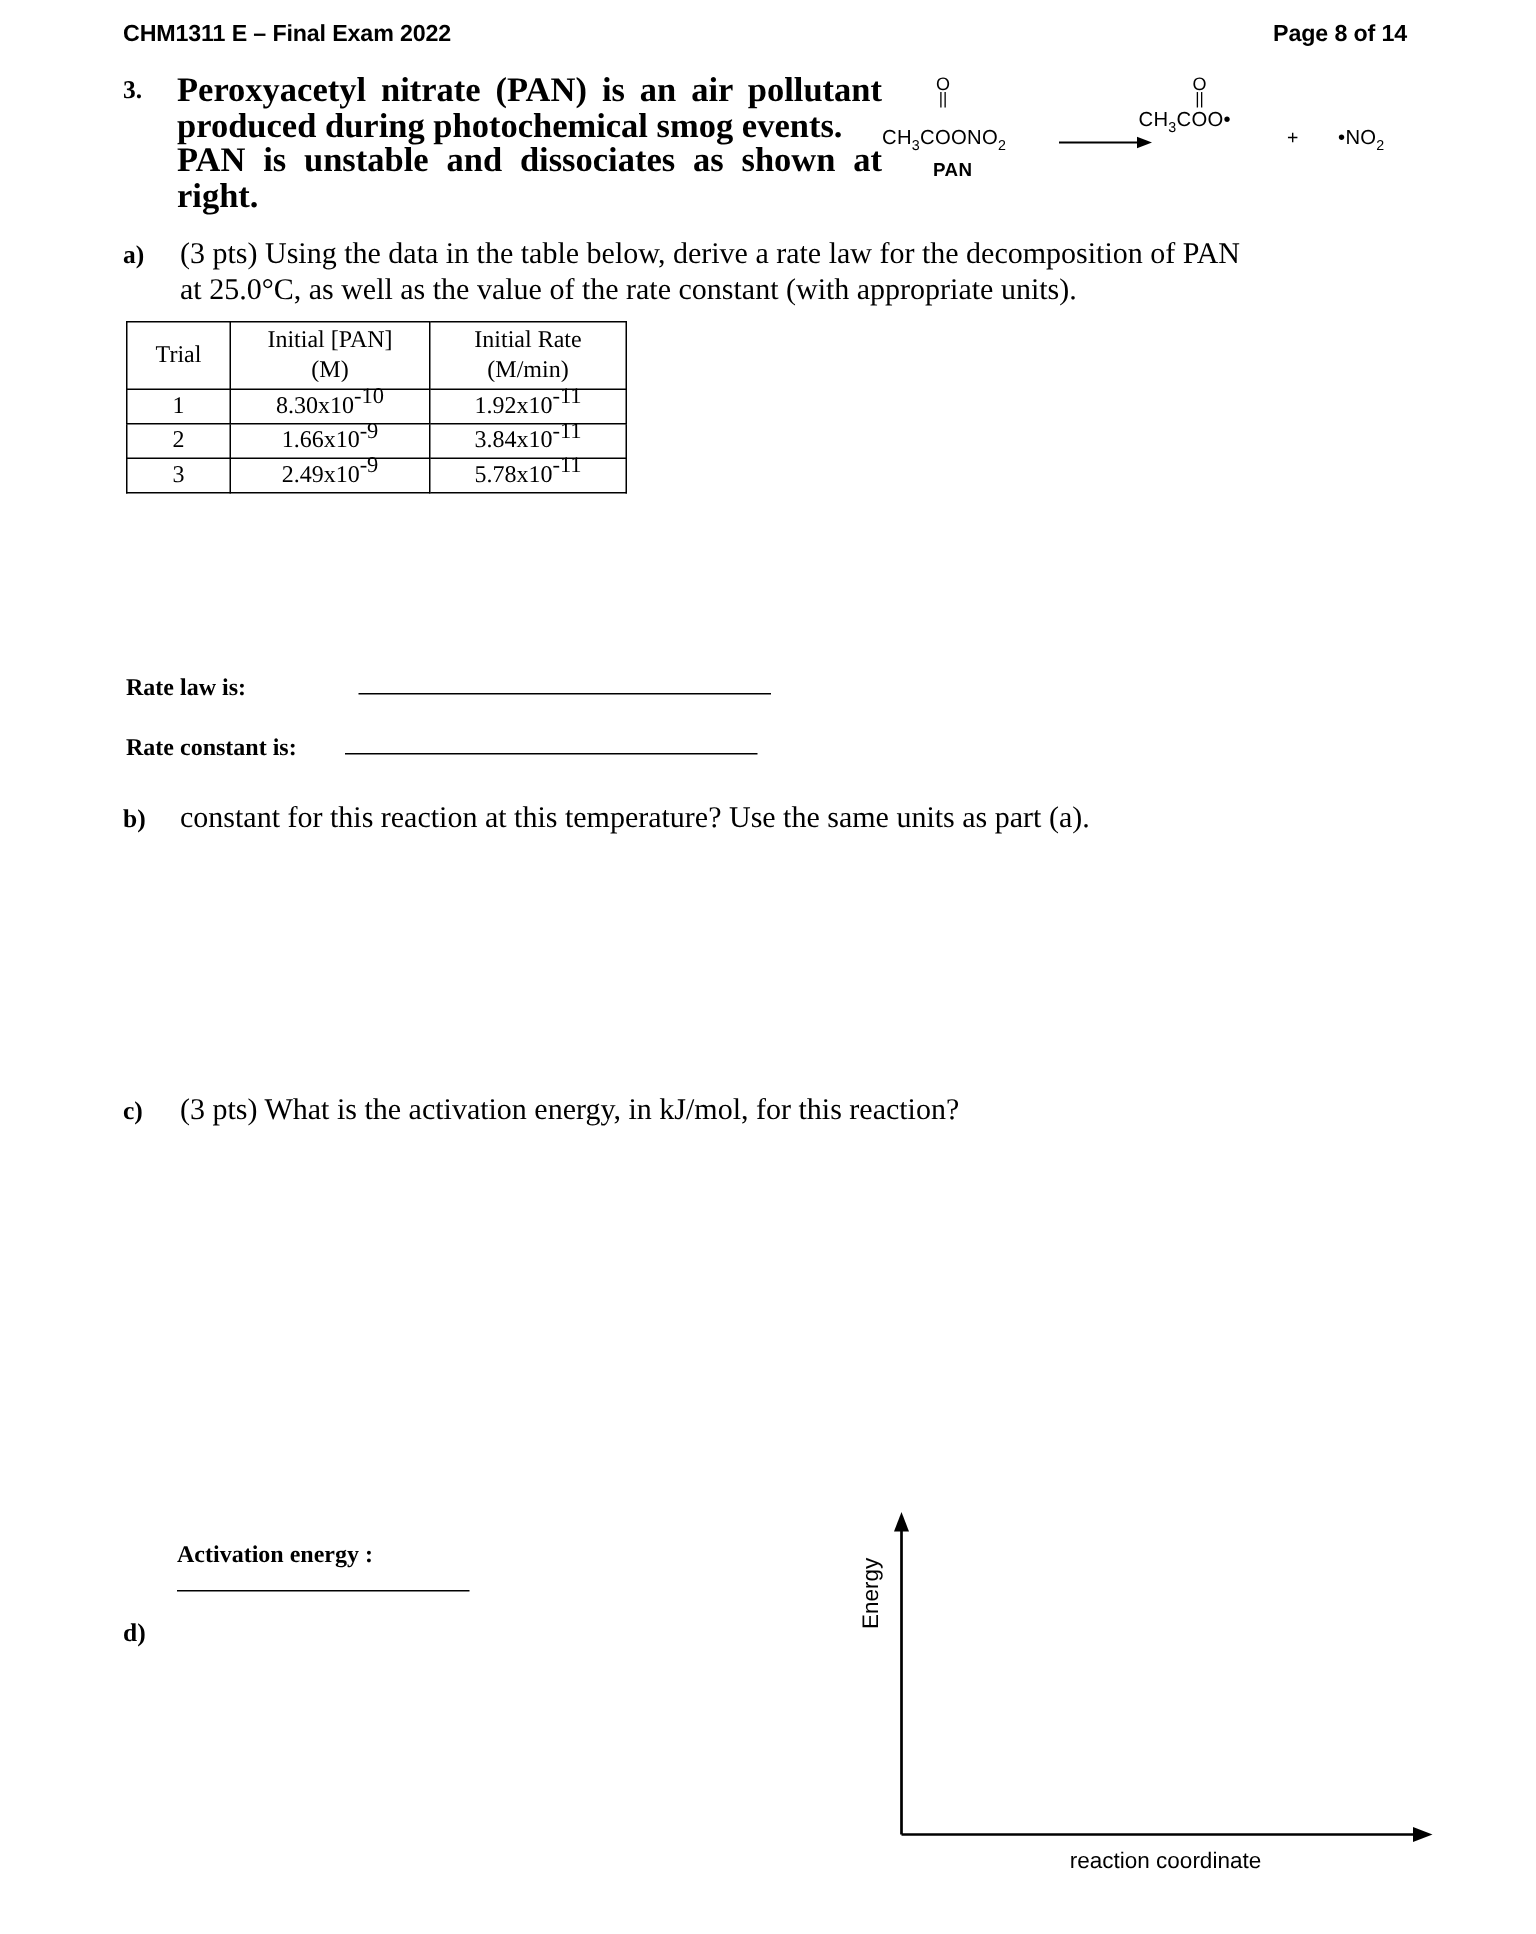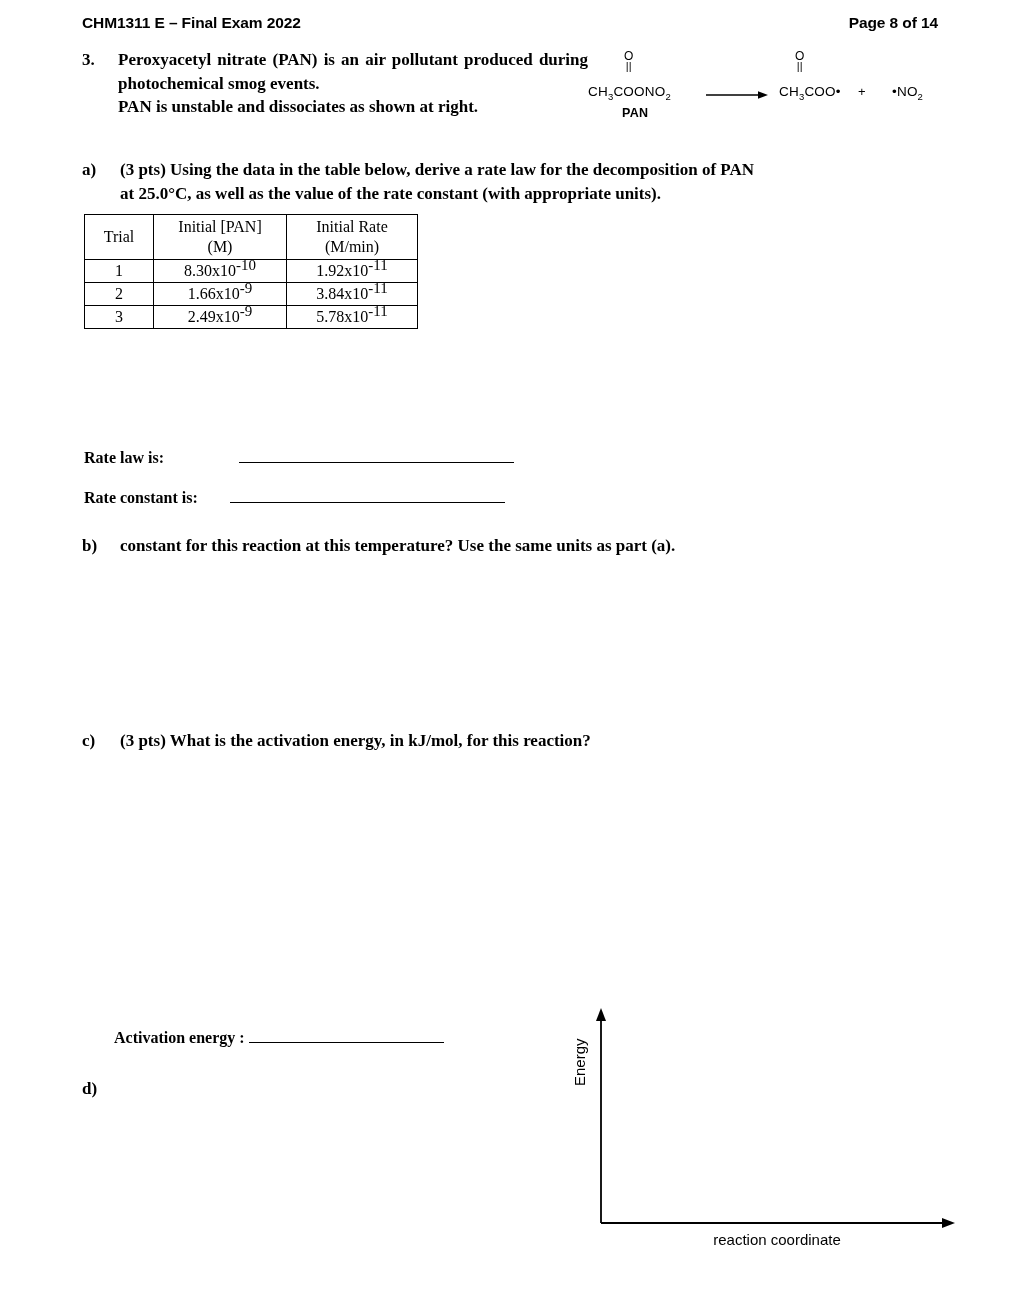--- a/index.html
+++ b/index.html
@@ -46,21 +46,21 @@
     width: 36px;
     flex: 0 0 36px;
     font-weight: bold;
     font-size: 17px;
     line-height: 23.5px;
   }
   .q-stem {
     width: 470px;
     flex: 0 0 470px;
     font-weight: bold;
-    font-size: 17px;
+    font-size: 23px;
     line-height: 23.5px;
     text-align: justify;
     text-justify: inter-word;
   }
   .q-stem .lastline { display: block; }
 
   
   #reaction-scheme {
     flex: 1 1 auto;
     position: relative;
@@ -111,22 +111,22 @@
     align-items: flex-start;
   }
   .part-letter {
     width: 38px;
     flex: 0 0 38px;
     font-weight: bold;
     font-size: 17px;
     line-height: 23.5px;
   }
   .part-text {
-    font-weight: bold;
-    font-size: 17px;
+    font-weight: normal;
+    font-size: 20px;
     line-height: 23.5px;
     text-align: justify;
     text-justify: inter-word;
   }
   .part-text .lastline { display: block; }
   .part-text i { font-style: italic; }
 
   
   #rate-data-table {
     position: absolute;
@@ -210,21 +210,21 @@
         <svg width="62" height="10" viewBox="0 0 62 10">
           <line x1="0" y1="5" x2="52" y2="5" stroke="#000" stroke-width="1.4"></line>
           <polygon points="52,1.2 62,5 52,8.8" fill="#000"></polygon>
         </svg>
       </div>
 
       <div class="carbonyl" style="left:207px; top:2px;">
         <span class="ox">O</span>
         <span class="dbond">||</span>
       </div>
-      <div class="species formula" style="left:171px; top:36px;margin-left:20px;">CH<sub>3</sub>COO•</div>
+      <div class="species formula" style="left:171px; top:24px;">CH<sub>3</sub>COO•</div>
 
       <div class="plus-sign" style="left:270px; top:36px;">+</div>
 
       <div class="species formula" style="left:304px; top:36px;">•NO<sub>2</sub></div>
     </div>
   </div>
 </div>
 
 <div class="part" style="left:82px; top:158px; width:880px;">
   <div class="part-letter">a)</div>
@@ -284,21 +284,21 @@
   </div>
 </div>
 
 <div class="part" style="left:82px; top:729px; width:880px;">
   <div class="part-letter">c)</div>
   <div class="part-text" style="width:842px;">
     <span class="lastline">(3 pts) What is the activation energy, in kJ/mol, for this reaction?</span>
   </div>
 </div>
 
-<div class="answer-line" style="left:114px; top:1028px;">
+<div class="answer-line" style="left:114px; top:1028px;flex-direction:column;">
   <span class="answer-label">Activation energy :</span>
   <span class="blank" style="width:195px; margin-left:4px;"></span>
 </div>
 
 <div class="part" style="left:82px; top:1077px; width:500px;">
   <div class="part-letter">d)</div>
 </div>
 
 <div id="reaction-profile-axes">
   <svg width="400" height="260" viewBox="0 0 400 260">

